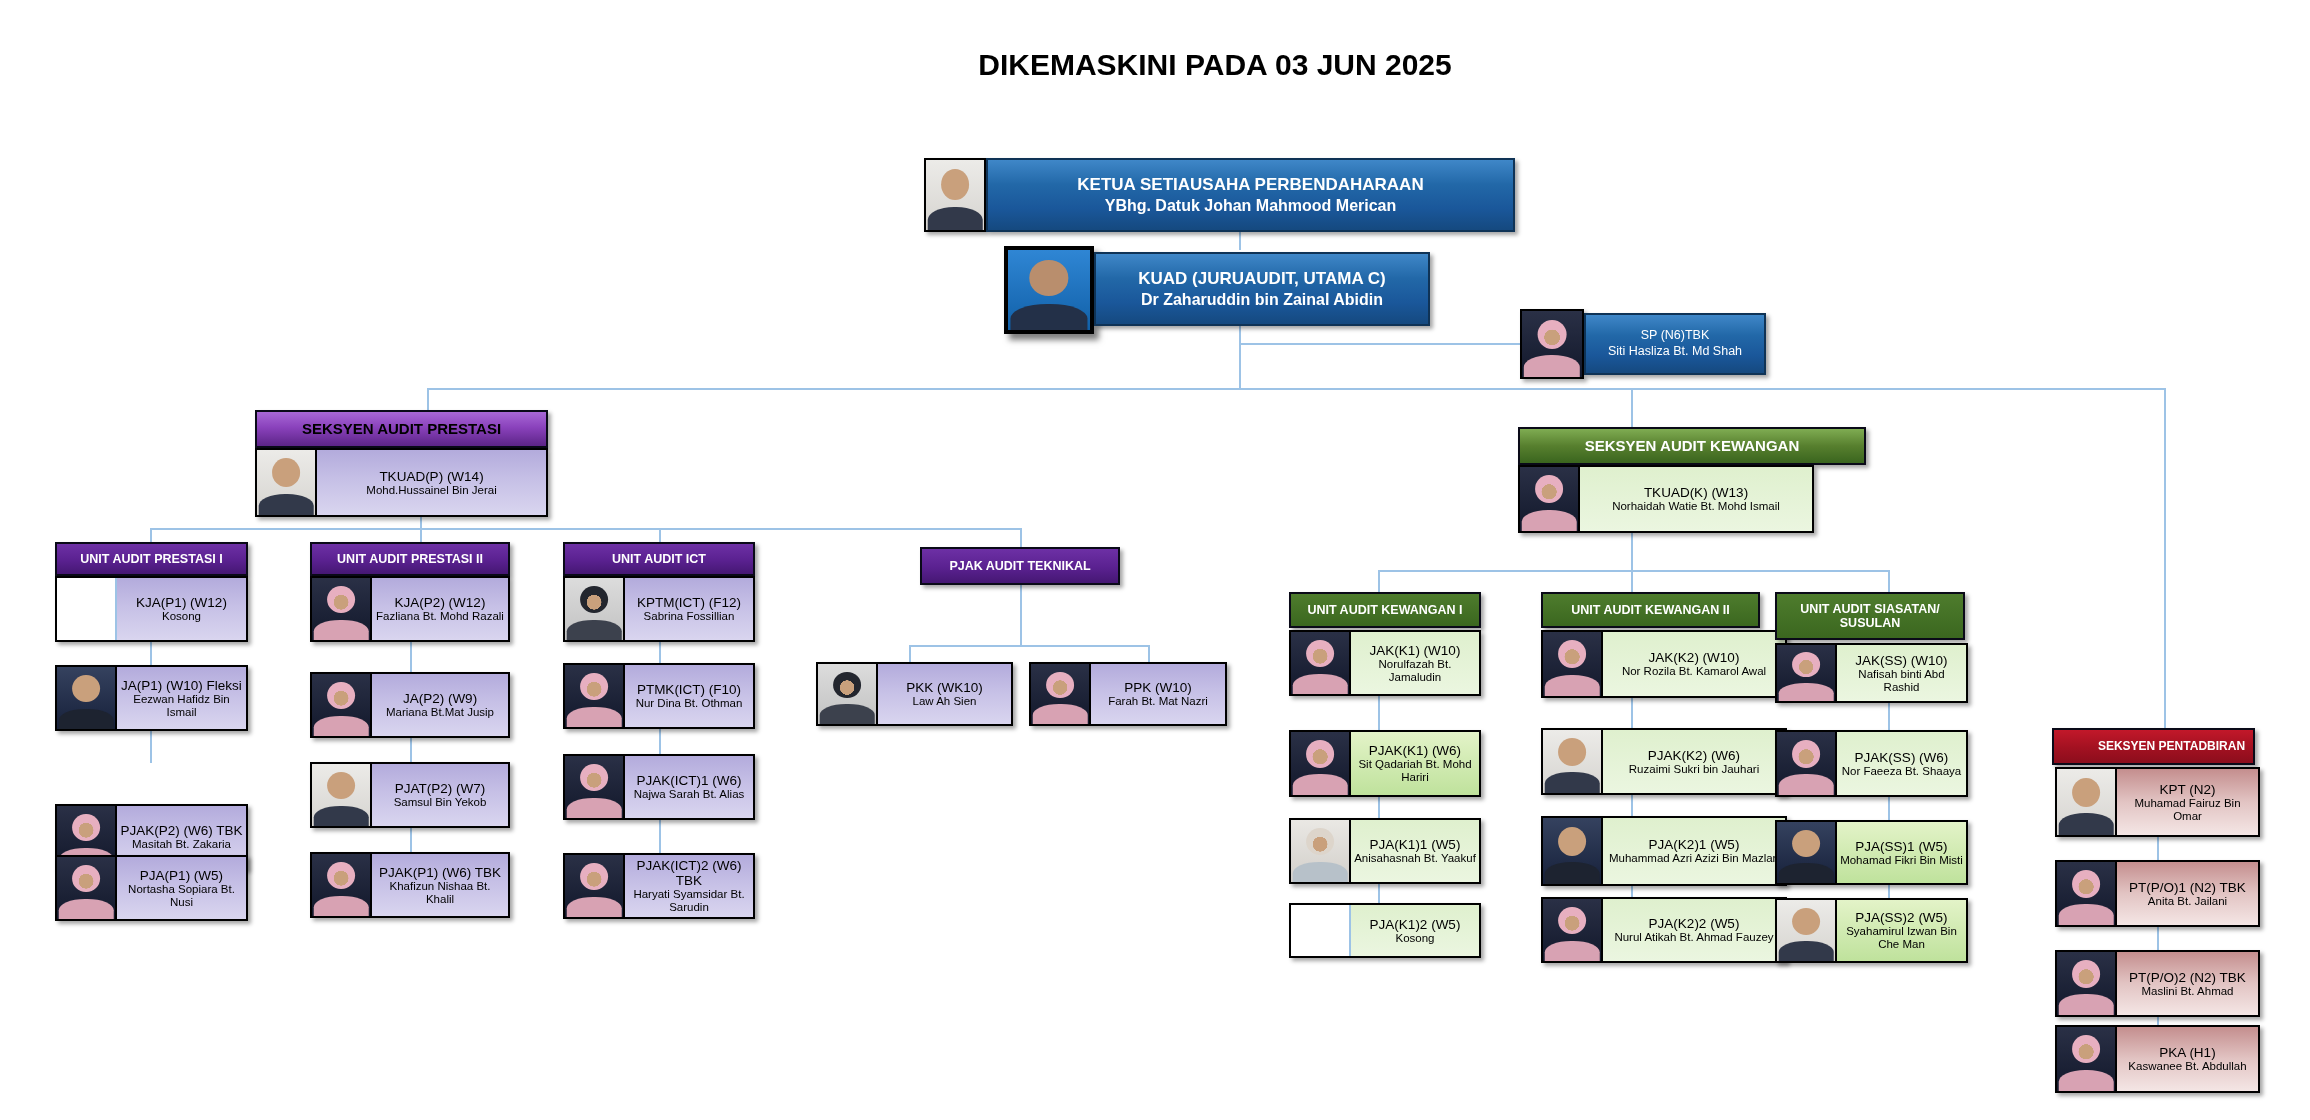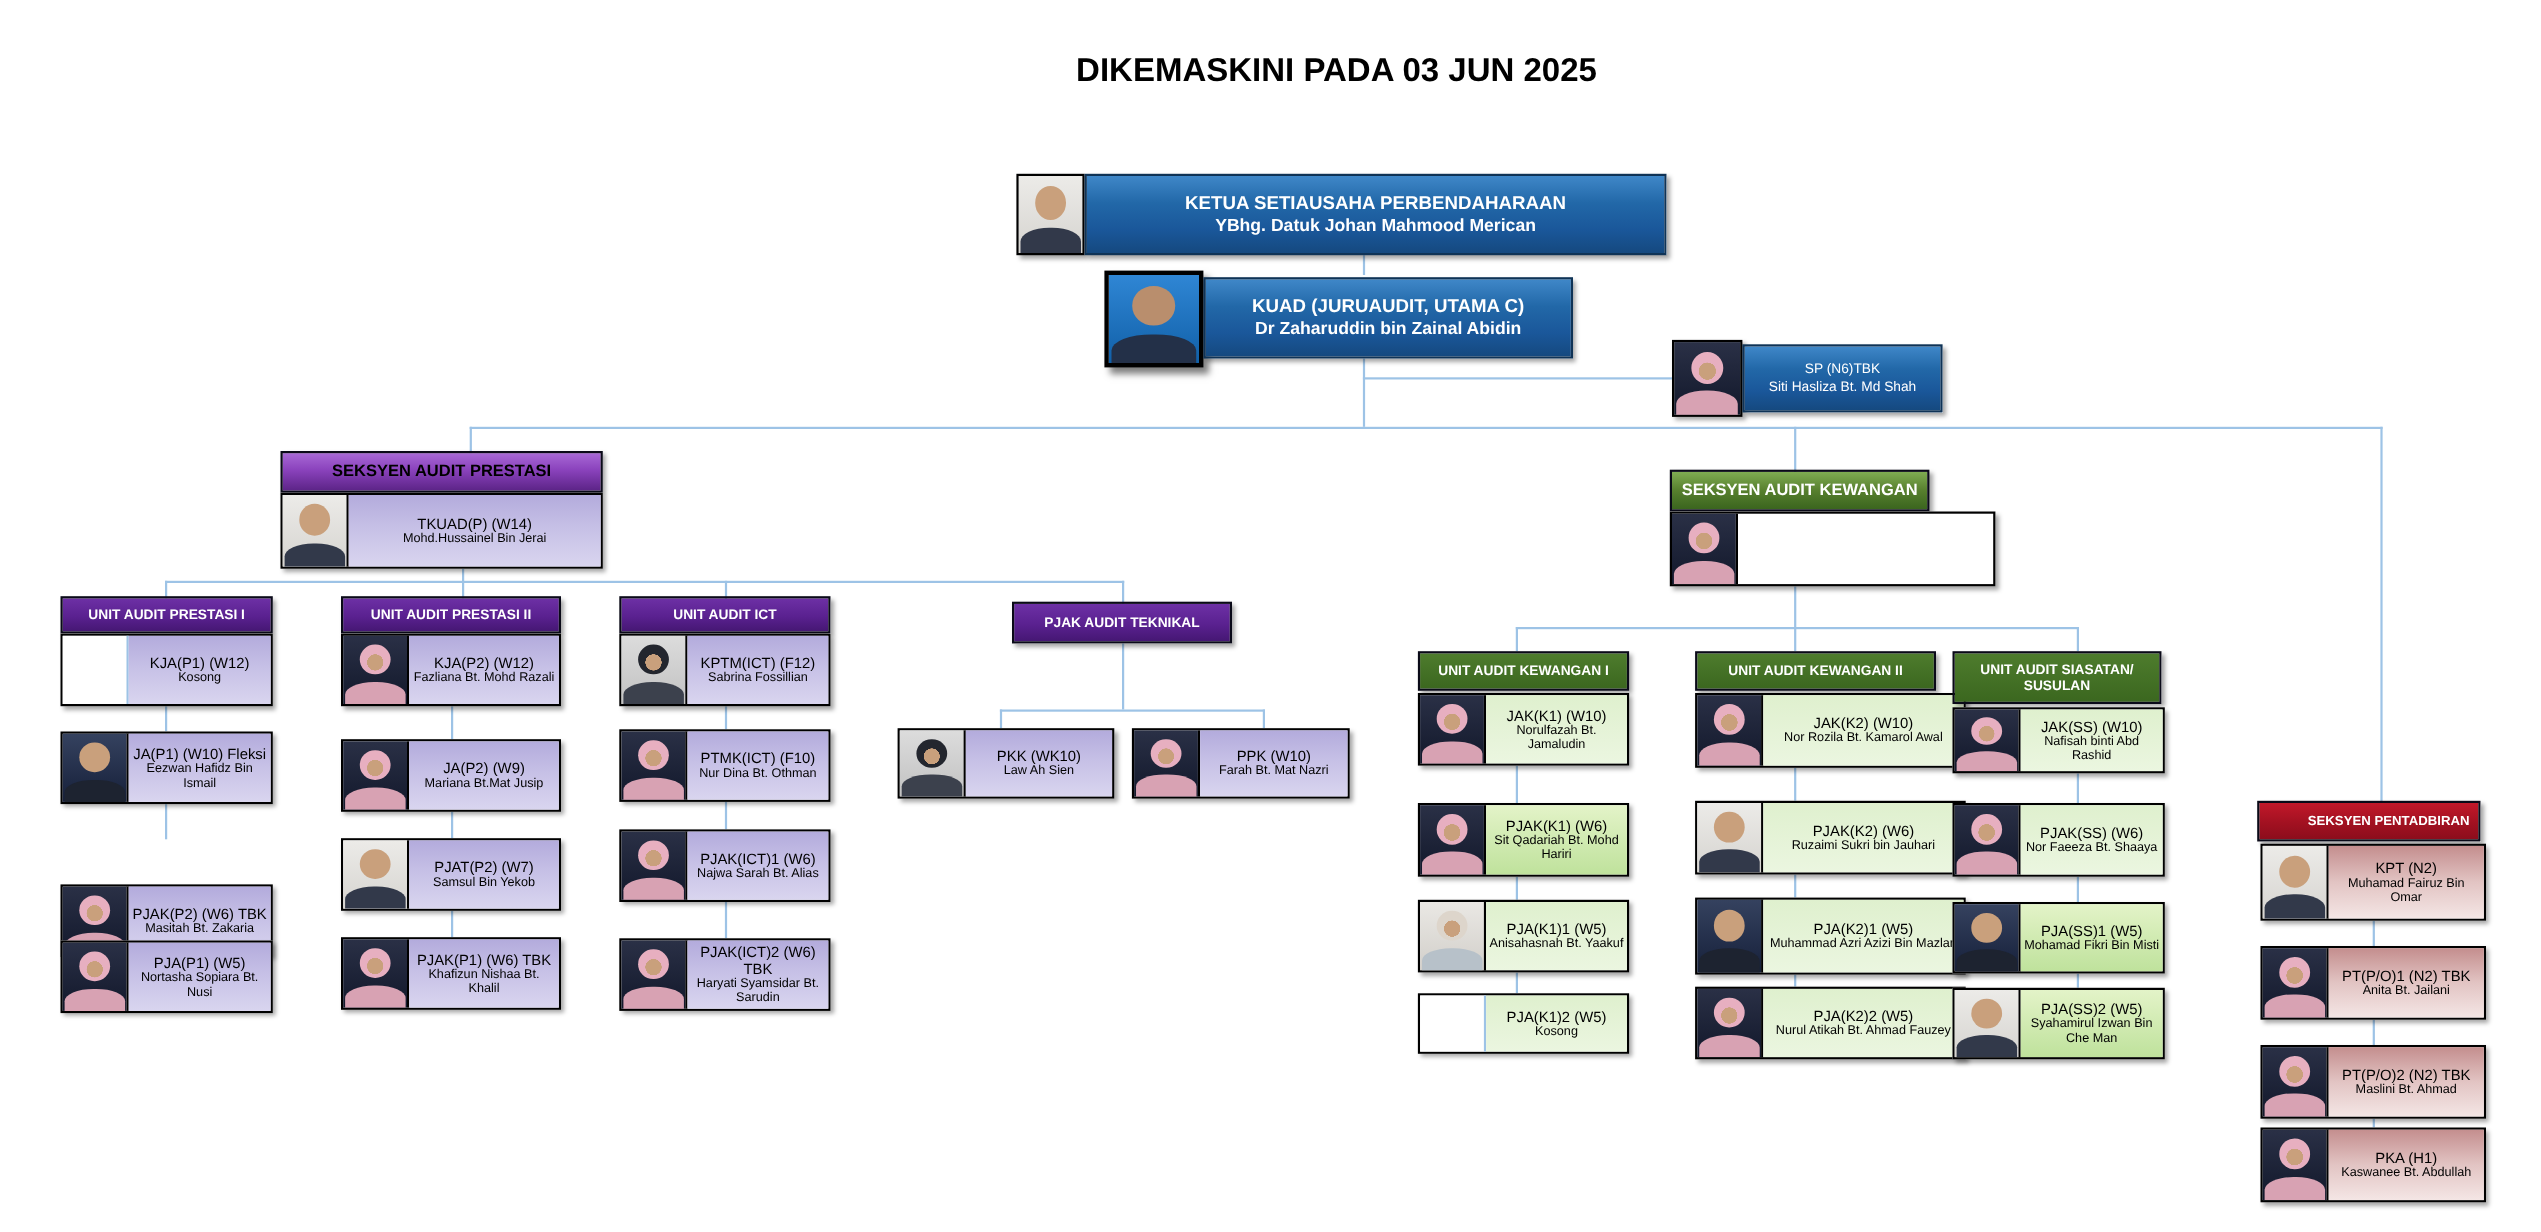--- a/index.html
+++ b/index.html
@@ -253,23 +253,27 @@
     </div>
 </div>
 <div class="node f-lav" style="left:1029px;top:662px;width:198px;height:64px">
   <div class="photo av-female-pink"></div>
   <div class="lbl">
       <div class="t">PPK (W10)</div>
     <div class="n">Farah Bt. Mat Nazri</div>
     </div>
 </div>
 
-<div class="sec g-main" style="left:1518px;top:427px;width:236px;height:38px">SEKSYEN AUDIT KEWANGAN</div>
+<div class="sec g-main" style="left:1518px;top:427px;width:348px;height:38px">SEKSYEN AUDIT KEWANGAN</div>
 <div class="node f-grn" style="left:1518px;top:465px;width:296px;height:68px">
   <div class="photo av-female-pink"></div>
+  <div class="lbl">
+      <div class="t">TKUAD(K) (W13)</div>
+    <div class="n">Norhaidah Watie Bt. Mohd Ismail</div>
+    </div>
 </div>
 
 <div class="sec g-unit" style="left:1289px;top:592px;width:192px;height:36px">UNIT AUDIT KEWANGAN I</div>
 <div class="node f-grn" style="left:1289px;top:630px;width:192px;height:66px">
   <div class="photo av-female-pink"></div>
   <div class="lbl">
       <div class="t">JAK(K1) (W10)</div>
     <div class="n">Norulfazah Bt. Jamaludin</div>
     </div>
 </div>

